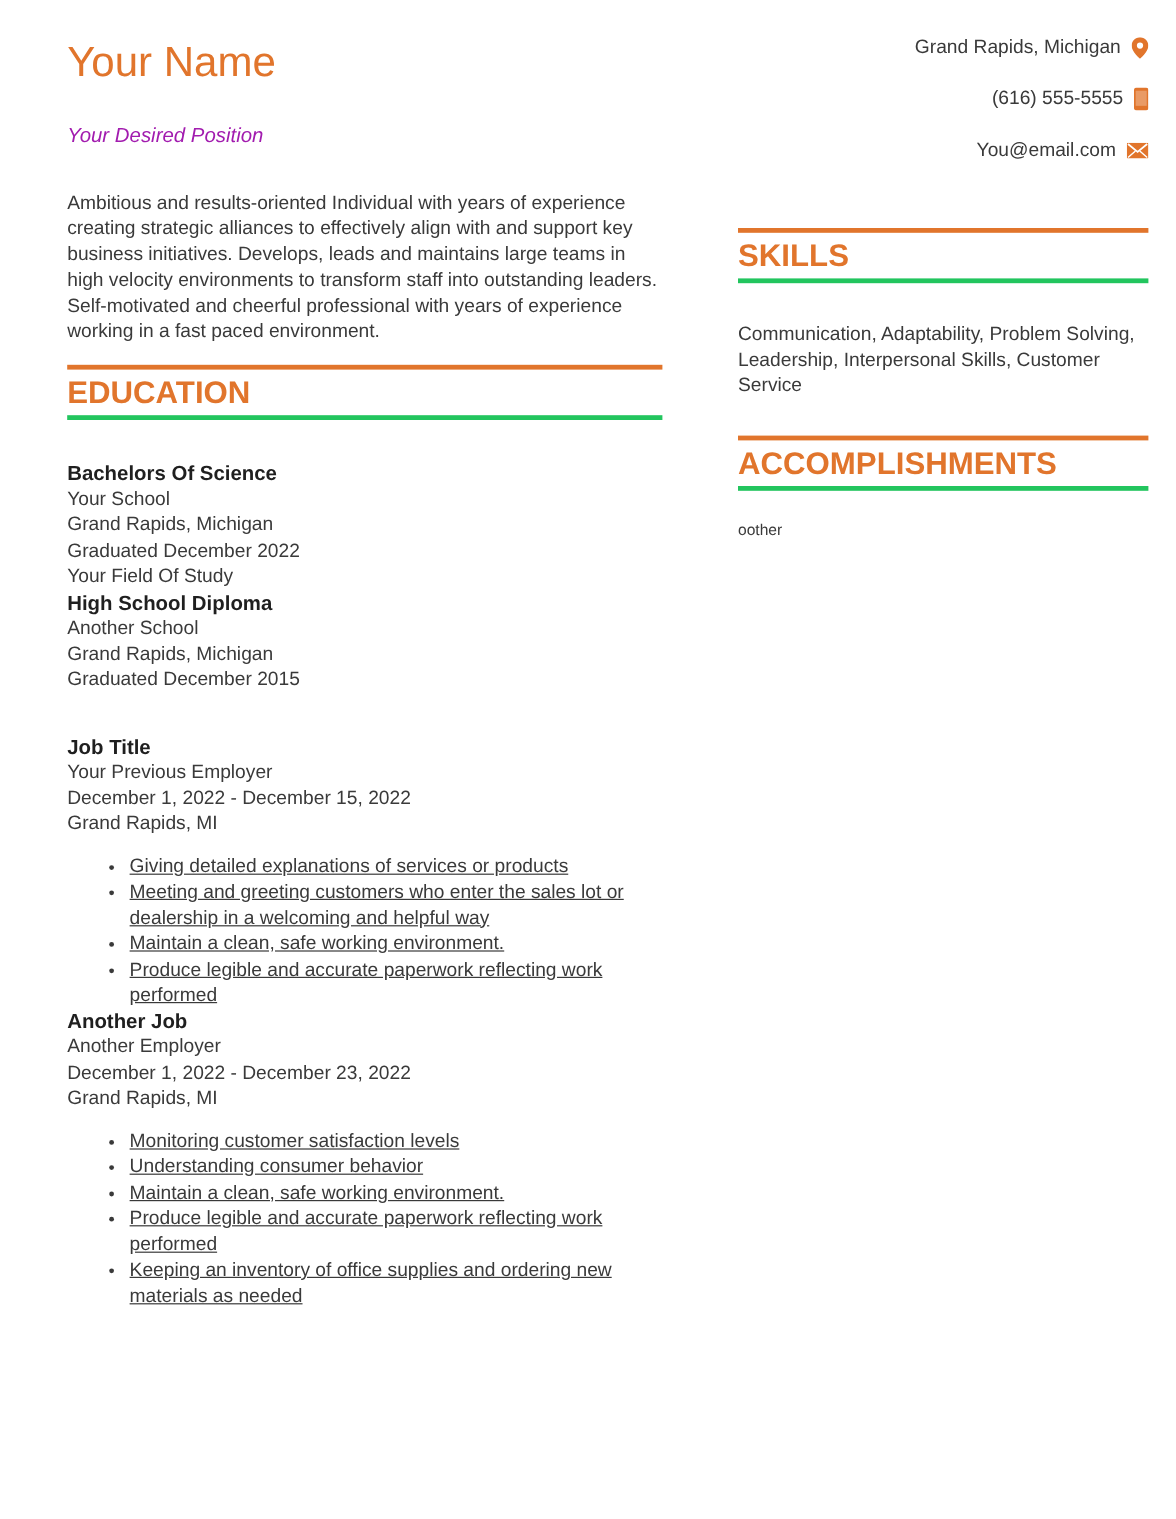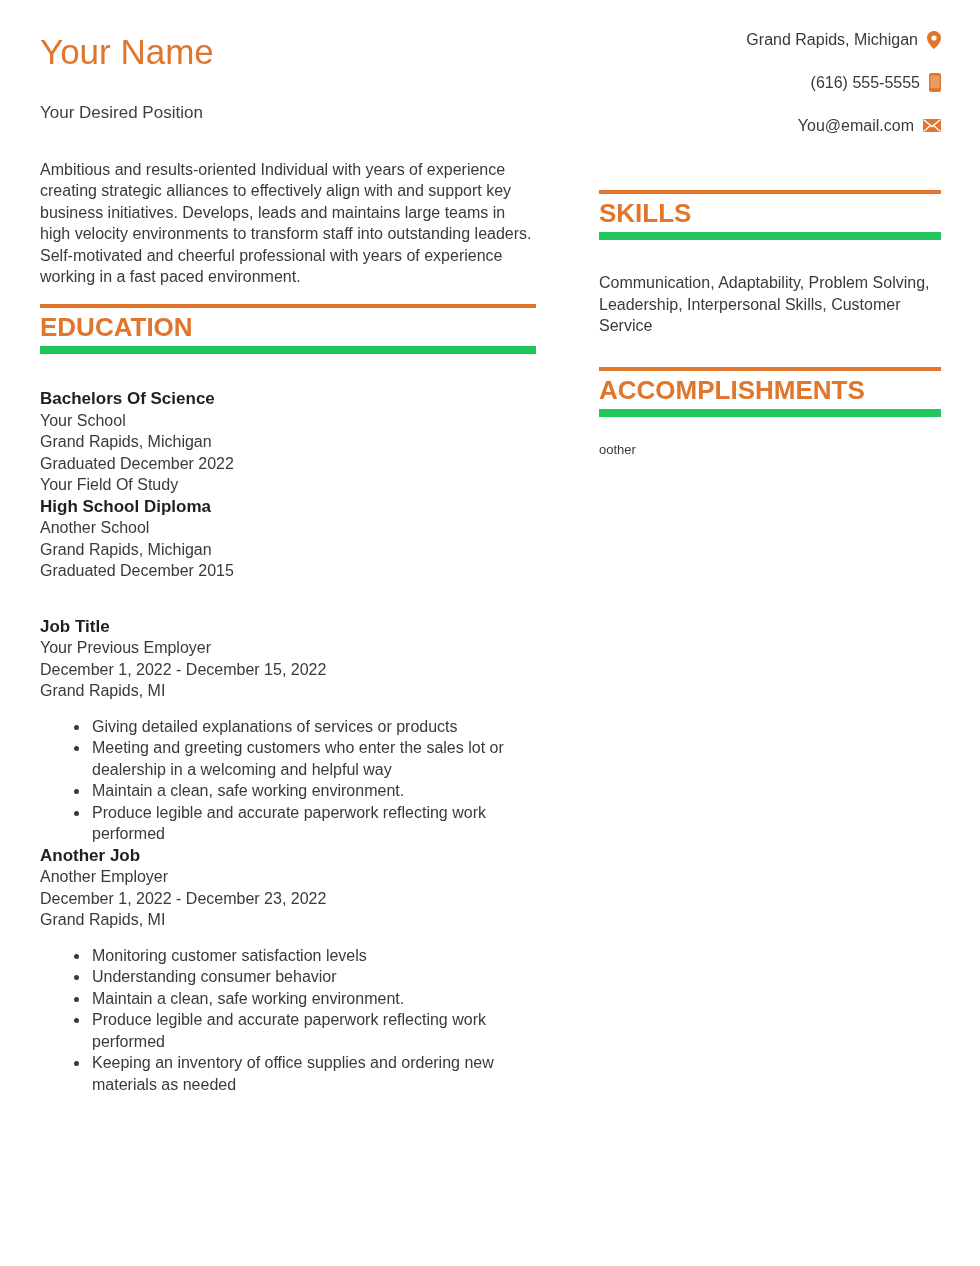--- a/index.html
+++ b/index.html
@@ -8,50 +8,51 @@
     width: 980px;
     font-family: "Liberation Sans", sans-serif;
     -webkit-font-smoothing: antialiased;
   }
   .page {
     position: relative;
     width: 980px;
     height: 1266px;
     background: #ffffff;
     display: flex;
-    padding: 0 39px 0 40px;
+    padding: 0 39px 0 56px;
     overflow: hidden;
   }
   .left-col  { width: 496px; flex: 0 0 496px; }
   .right-col { width: 342px; flex: 0 0 342px; margin-left: 63px; }
 
   
   .name {
     margin-top: 30px;
     font-size: 35px;
     line-height: 1.25;
     font-weight: 400;
     color: #E1752C;
   }
   .position {
     margin-top: 28px;
     font-size: 17px;
     line-height: 22px;
-    color: #404040;
+    color: #a21caf;
+    font-style: italic;
   }
   .summary {
     margin-top: 35px;
     font-size: 16px;
     line-height: 21.5px;
     color: #3A3A3A;
   }
 
   .sec-head {
     border-top: 4px solid #E1752C;
-    border-bottom: 8px solid #22c55e;
+    border-bottom: 4px solid #22c55e;
     padding: 6px 0 5px 0;
   }
   .sec-head h2 {
     font-size: 26px;
     line-height: 1.05;
     font-weight: 700;
     color: #E1752C;
   }
   .mt-section { margin-top: 16px; }
 
@@ -71,20 +72,21 @@
   ul.bullets {
     margin-top: 14px;
     padding-left: 50px;
     list-style: disc outside;
   }
   ul.bullets li {
     font-size: 16px;
     line-height: 21.5px;
     color: #3A3A3A;
     padding-left: 2px;
+    text-decoration: underline;
   }
 
   
   .contact { margin-top: 18px; }
   .contact-line {
     display: flex;
     align-items: center;
     justify-content: flex-end;
     gap: 9px;
     height: 43px;

